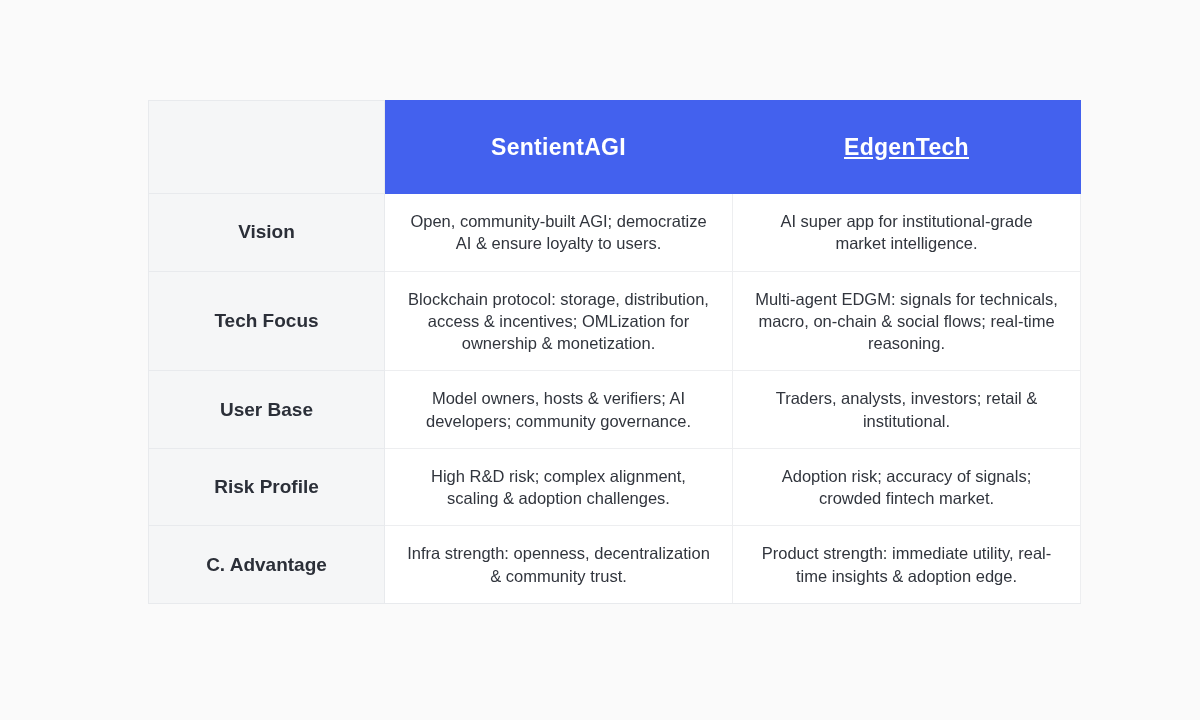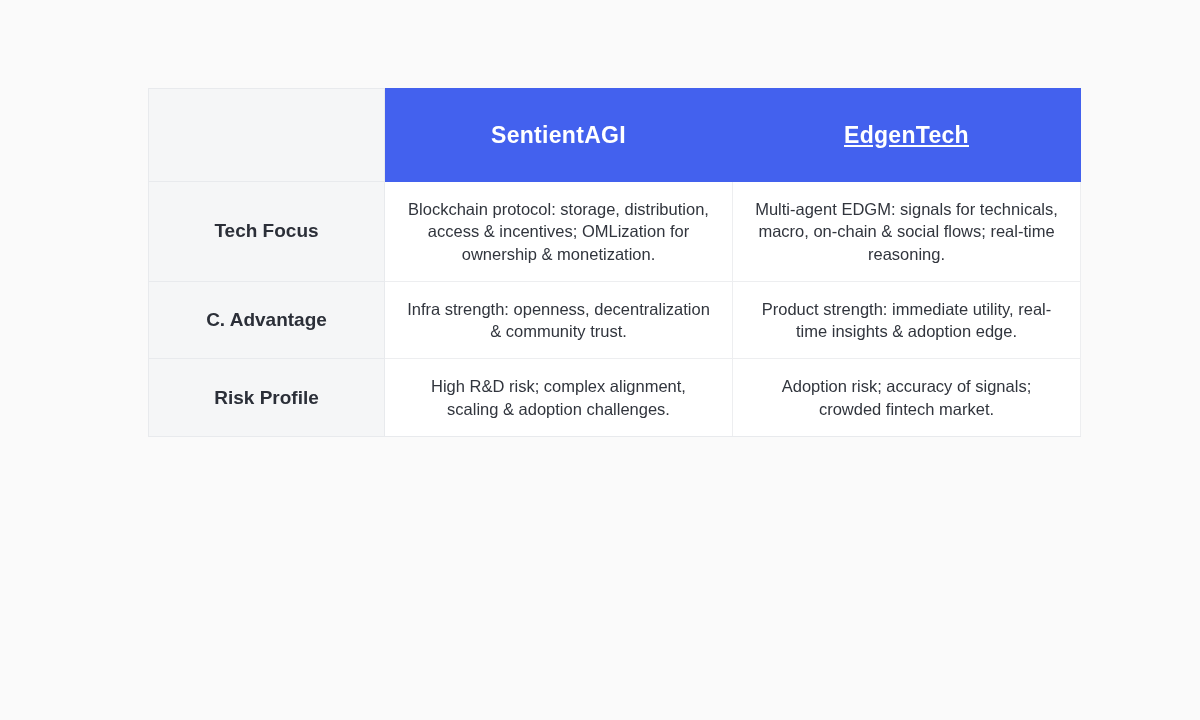--- a/index.html
+++ b/index.html
@@ -13,21 +13,21 @@
   .page {
     width: 1200px;
     height: 720px;
     position: relative;
     background: #fafafa;
     box-sizing: border-box;
   }
   .table-wrap {
     position: absolute;
     left: 148px;
-    top: 88px;
+    top: 100px;
     width: 932px;
   }
   table.compare {
     border-collapse: collapse;
     width: 932px;
     table-layout: fixed;
     background: #ffffff;
   }
   table.compare col.c0 { width: 236px; }
   table.compare col.c1 { width: 348px; }
@@ -95,30 +95,40 @@
       </colgroup>
       <thead>
         <tr>
           <th class="corner"></th>
           <th class="brand">SentientAGI</th>
           <th class="brand sep">EdgenTech</th>
         </tr>
       </thead>
       <tbody>
         <tr>
+          <td class="rowlabel">Vision</td>
+          <td class="cell">Open, community-built AGI; democratize AI &amp; ensure loyalty to users.</td>
+          <td class="cell">AI super app for institutional-grade market intelligence.</td>
+        </tr>
+        <tr>
           <td class="rowlabel">Tech Focus</td>
           <td class="cell">Blockchain protocol: storage, distribution, access &amp; incentives; OMLization for ownership &amp; monetization.</td>
           <td class="cell">Multi-agent EDGM: signals for technicals, macro, on-chain &amp; social flows; real-time reasoning.</td>
         </tr>
         <tr>
-          <td class="rowlabel">C. Advantage</td>
-          <td class="cell">Infra strength: openness, decentralization &amp; community trust.</td>
-          <td class="cell">Product strength: immediate utility, real-time insights &amp; adoption edge.</td>
+          <td class="rowlabel">User Base</td>
+          <td class="cell">Model owners, hosts &amp; verifiers; AI developers; community governance.</td>
+          <td class="cell">Traders, analysts, investors; retail &amp; institutional.</td>
         </tr>
         <tr>
           <td class="rowlabel">Risk Profile</td>
           <td class="cell">High R&amp;D risk; complex alignment, scaling &amp; adoption challenges.</td>
           <td class="cell">Adoption risk; accuracy of signals; crowded fintech market.</td>
+        </tr>
+        <tr>
+          <td class="rowlabel">C. Advantage</td>
+          <td class="cell">Infra strength: openness, decentralization &amp; community trust.</td>
+          <td class="cell">Product strength: immediate utility, real-time insights &amp; adoption edge.</td>
         </tr>
       </tbody>
     </table>
   </div>
 </div>
 
 </body></html>

